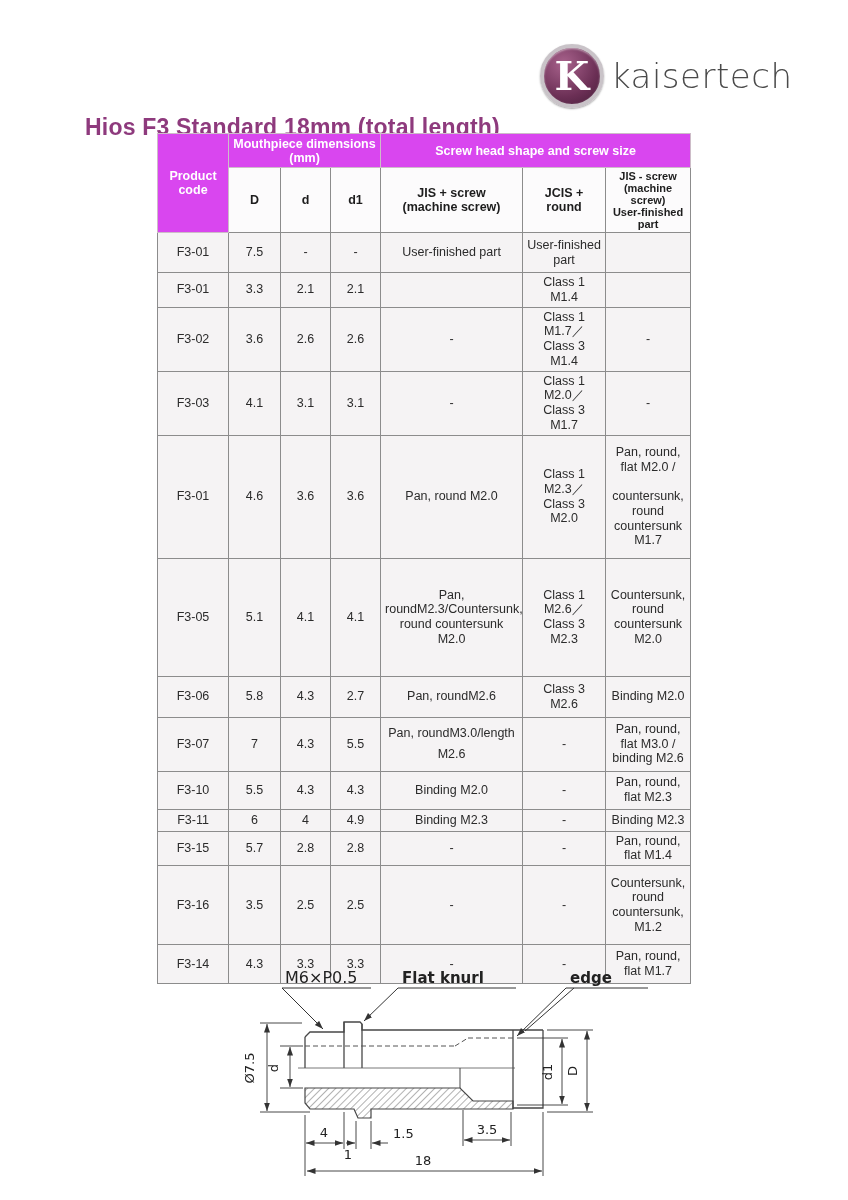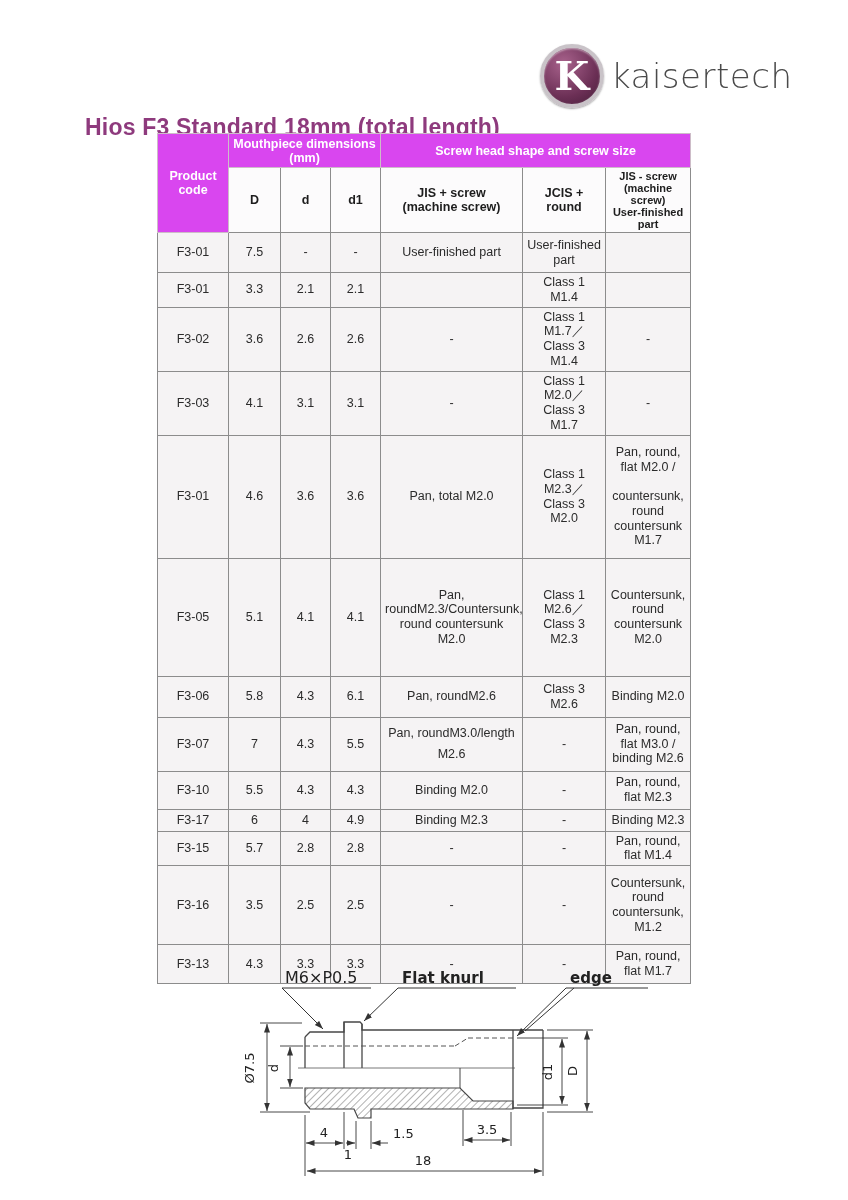--- a/index.html
+++ b/index.html
@@ -132,21 +132,21 @@
 M2.0／
 Class 3
 M1.7</td>
     <td class="pre">-</td>
   </tr>
   <tr style="height:123px">
     <td>F3-01</td>
     <td>4.6</td>
     <td>3.6</td>
     <td>3.6</td>
-    <td class="pre">Pan, total M2.0</td>
+    <td class="pre">Pan, round M2.0</td>
     <td class="pre">Class 1
 M2.3／
 Class 3
 M2.0</td>
     <td class="pre">Pan, round,
 flat M2.0 /
 
 countersunk,
 round
 countersunk
@@ -166,21 +166,21 @@
 M2.3</td>
     <td class="pre">Countersunk,
 round
 countersunk
 M2.0</td>
   </tr>
   <tr style="height:41px">
     <td>F3-06</td>
     <td>5.8</td>
     <td>4.3</td>
-    <td>6.1</td>
+    <td>2.7</td>
     <td class="pre">Pan, roundM2.6</td>
     <td class="pre">Class 3
 M2.6</td>
     <td class="pre">Binding M2.0</td>
   </tr>
   <tr style="height:54px">
     <td>F3-07</td>
     <td>7</td>
     <td>4.3</td>
     <td>5.5</td>
@@ -195,21 +195,21 @@
     <td>F3-10</td>
     <td>5.5</td>
     <td>4.3</td>
     <td>4.3</td>
     <td class="pre">Binding M2.0</td>
     <td class="pre">-</td>
     <td class="pre">Pan, round,
 flat M2.3</td>
   </tr>
   <tr style="height:22px">
-    <td>F3-17</td>
+    <td>F3-11</td>
     <td>6</td>
     <td>4</td>
     <td>4.9</td>
     <td class="pre">Binding M2.3</td>
     <td class="pre">-</td>
     <td class="pre">Binding M2.3</td>
   </tr>
   <tr style="height:32px">
     <td>F3-15</td>
     <td>5.7</td>
@@ -226,21 +226,21 @@
     <td>2.5</td>
     <td>2.5</td>
     <td class="pre">-</td>
     <td class="pre">-</td>
     <td class="pre">Countersunk,
 round
 countersunk,
 M1.2</td>
   </tr>
   <tr style="height:39px">
-    <td>F3-13</td>
+    <td>F3-14</td>
     <td>4.3</td>
     <td>3.3</td>
     <td>3.3</td>
     <td class="pre">-</td>
     <td class="pre">-</td>
     <td class="pre">Pan, round,
 flat M1.7</td>
   </tr>
 </tbody>
   </table>

